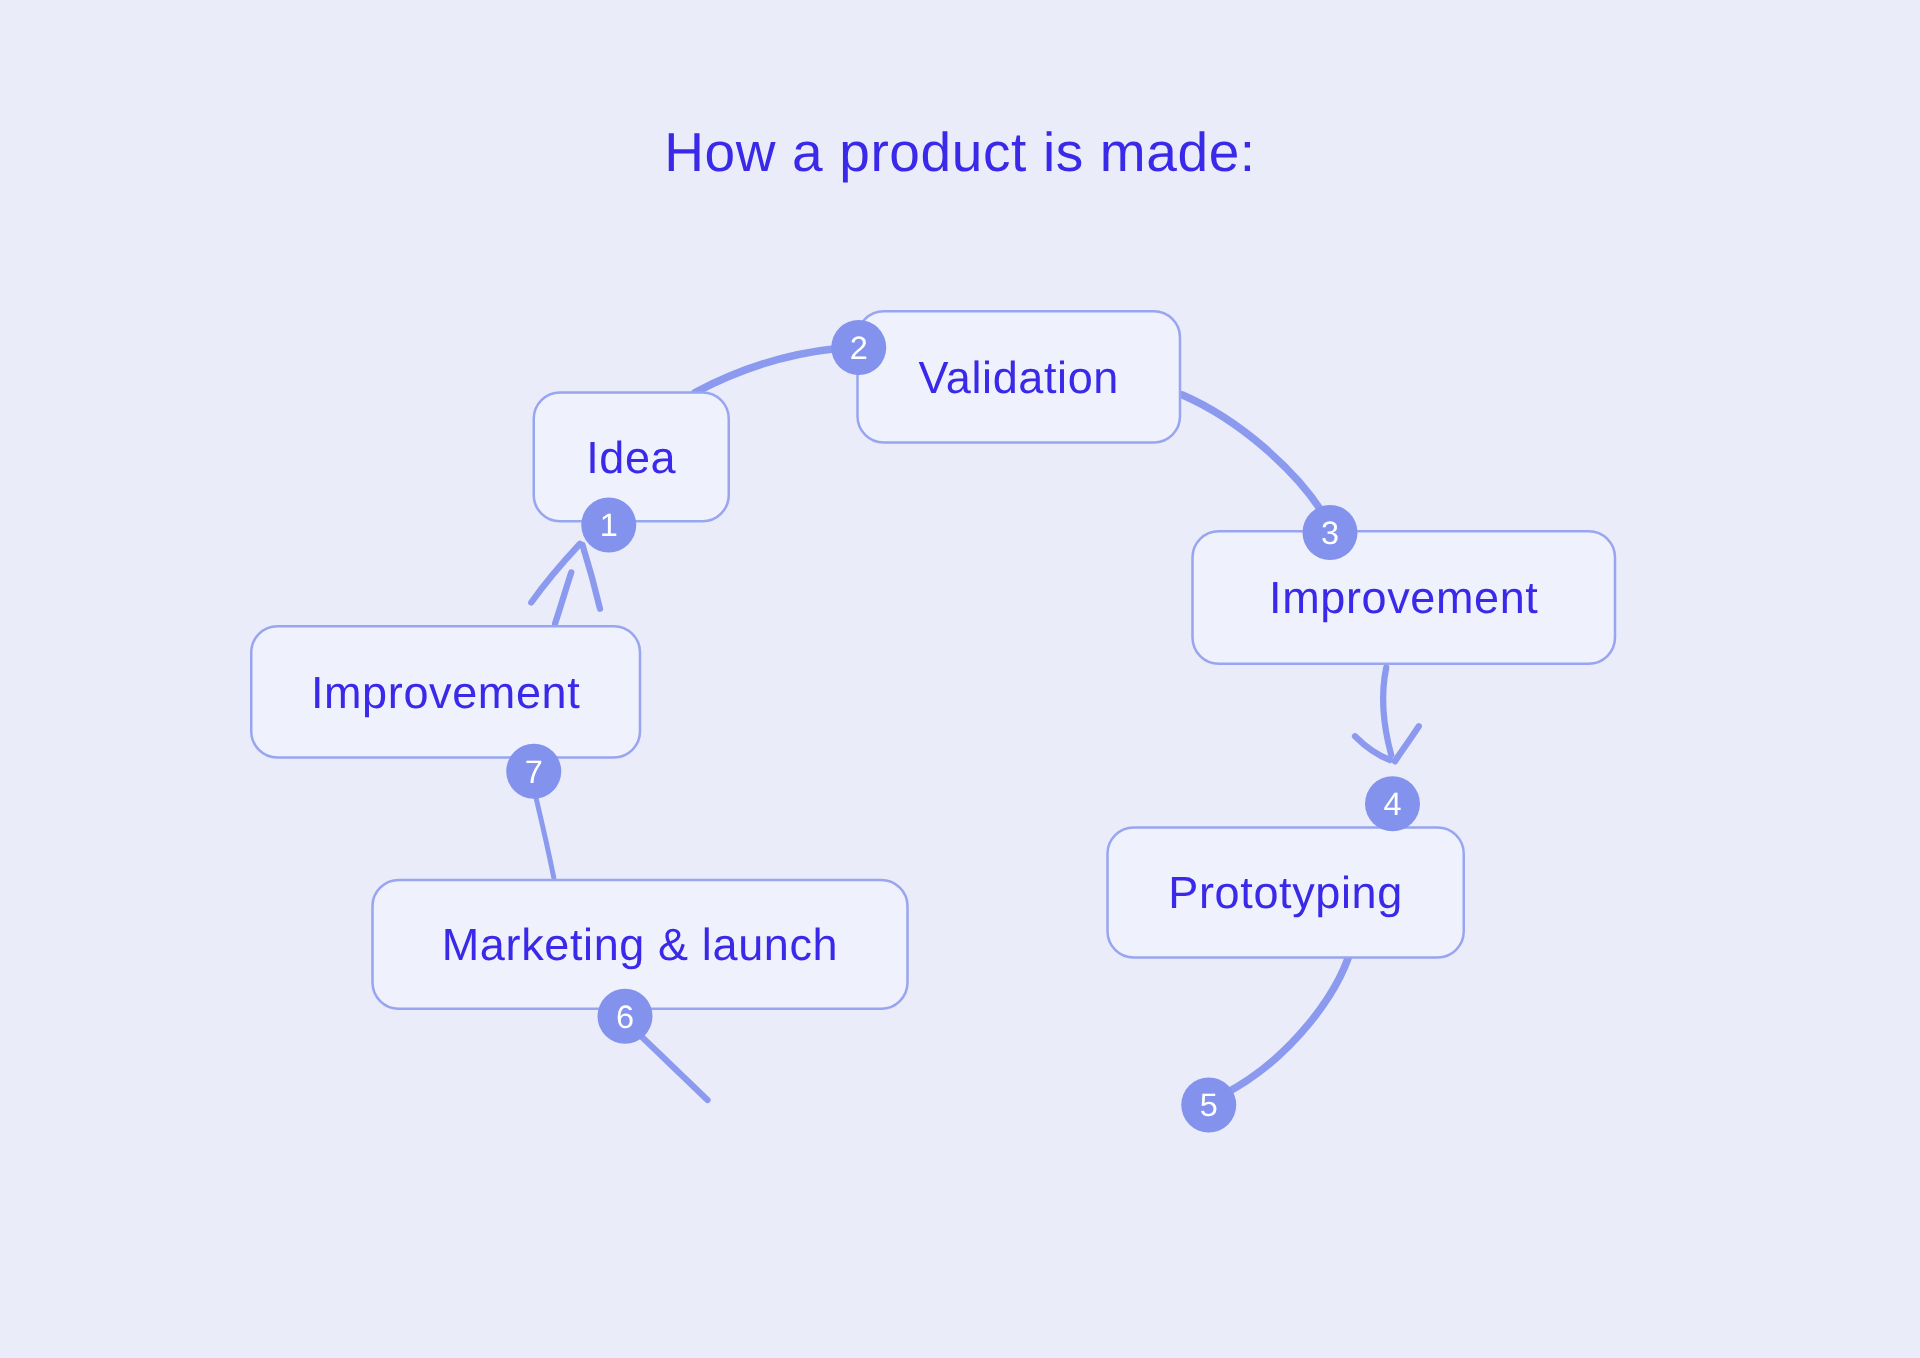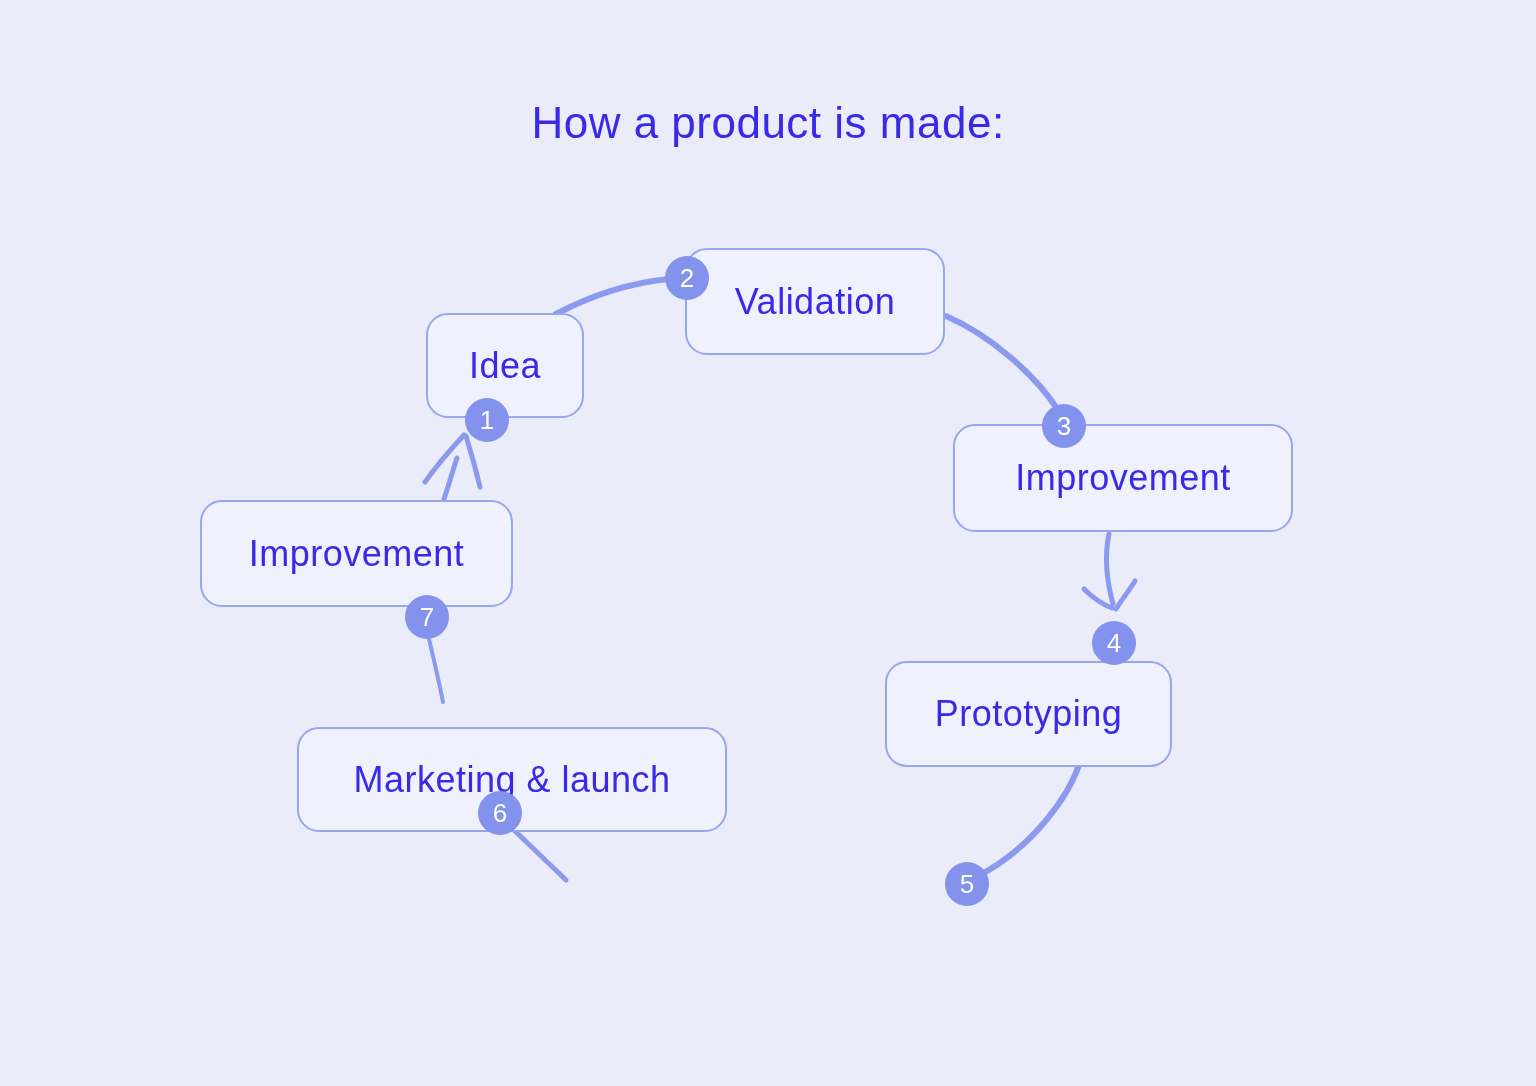--- a/index.html
+++ b/index.html
@@ -57,21 +57,21 @@
     color:var(--text);
     font-size:36px;
     font-weight:500;
     letter-spacing:0.5px;
   }
   .box-idea        {left:426px; top:313px; width:158px; height:105px;}
   .box-validation  {left:685px; top:248px; width:260px; height:107px;}
   .box-roadmapping {left:953px; top:424px; width:340px; height:108px;}
   .box-prototyping {left:885px; top:641px; width:287px; height:106px;margin-top:20px;}
   .box-development {left:510px; top:881px; width:475px; height:106px;}
-  .box-marketing   {left:297px; top:703px; width:430px; height:105px;margin-top:24px;}
+  .box-marketing   {left:297px; top:703px; width:430px; height:105px;}
   .box-improvement {left:200px; top:500px; width:313px; height:107px;}
   .step-badge{
     position:absolute;
     width:44px;
     height:44px;
     border-radius:50%;
     background:var(--badge-fill);
     color:var(--badge-text);
     display:flex;
     align-items:center;

